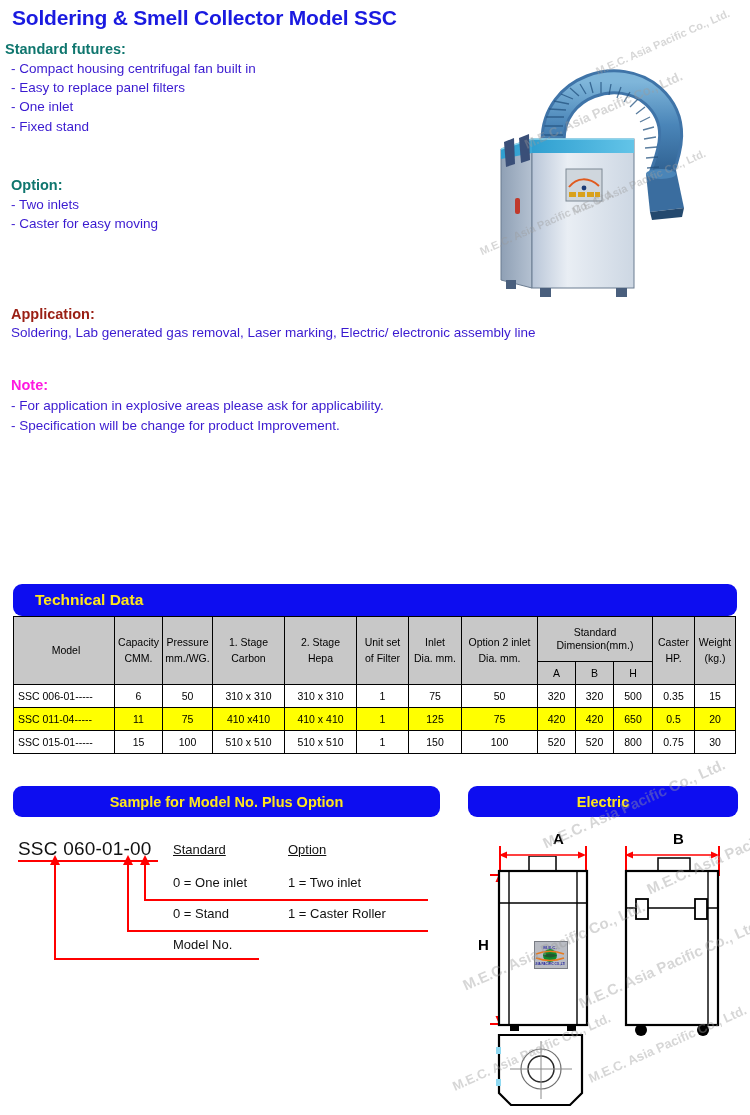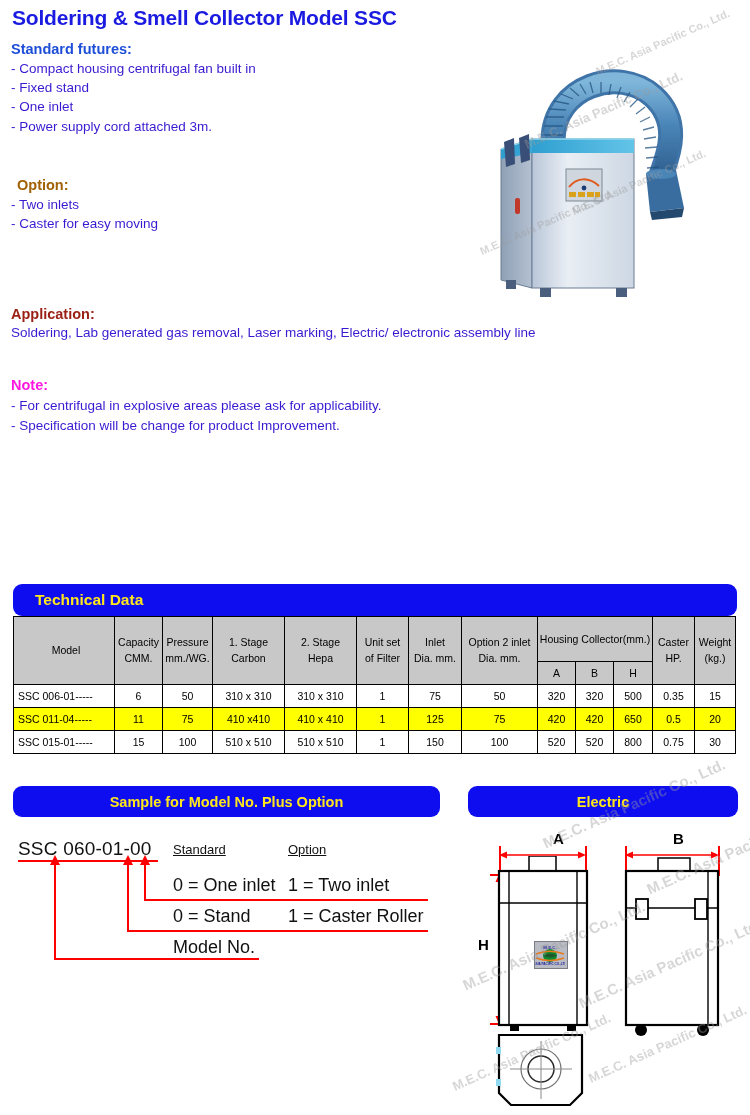--- a/index.html
+++ b/index.html
@@ -12,25 +12,25 @@
   .abs{position:absolute;}
 
   
   #page-title{
     left:12px;top:6px;font-size:21px;font-weight:bold;color:#1a1ae0;
     letter-spacing:-0.2px;white-space:nowrap;
   }
   .sec-head{font-size:14.5px;font-weight:bold;white-space:nowrap;}
   .body-line{font-size:13.5px;color:#3a1ad0;white-space:nowrap;}
 
-  #std-head{left:11px;top:41px;color:#1d4ed8;}
+  #std-head{left:5px;top:41px;color:#0f766e;}
   #std-list{left:11px;top:59px;}
   #std-list .body-line{line-height:19.2px;}
 
-  #opt-head{left:11px;top:177px;color:#a16207;margin-left:6px;}
+  #opt-head{left:11px;top:177px;color:#0f766e;}
   #opt-list{left:11px;top:195px;}
   #opt-list .body-line{line-height:19.2px;}
 
   #app-head{left:11px;top:306px;color:#9a1f14;}
   #app-line{left:11px;top:325px;}
 
   #note-head{left:11px;top:377px;color:#ff19e0;}
   #note-list{left:11px;top:396px;}
   #note-list .body-line{line-height:19.5px;}
 
@@ -62,21 +62,21 @@
   .stack .gap{height:3px;}
 
   
   #sample-body{left:13px;top:828px;width:427px;height:140px;}
   #model-code{
     left:5px;top:10px;font-size:19px;color:#111;white-space:nowrap;letter-spacing:0.2px;
   }
   .col-head{
     font-size:13px;color:#111;text-decoration:underline;white-space:nowrap;
   }
-  .opt-text{font-size:18px;color:#111;white-space:nowrap;}
+  .opt-text{font-size:13px;color:#111;white-space:nowrap;}
   #hd-standard{left:160px;top:14px;}
   #hd-option{left:275px;top:14px;}
   #r1-std{left:160px;top:47px;}
   #r1-opt{left:275px;top:47px;}
   #r2-std{left:160px;top:78px;}
   #r2-opt{left:275px;top:78px;}
   #r3-std{left:160px;top:109px;}
   .redline{background:#ff0000;position:absolute;}
   .rule{background:#ff0000;height:1.5px;position:absolute;}
 
@@ -98,37 +98,37 @@
   .wm.lg{font-size:15px;}
 </style>
 </head>
 <body>
 
 <div class="abs" id="page-title">Soldering &amp; Smell Collector Model SSC</div>
 
 <div class="abs sec-head" id="std-head">Standard futures:</div>
 <div class="abs" id="std-list">
   <div class="body-line">- Compact housing centrifugal fan built in</div>
+  <div class="body-line">- Easy to replace panel filters</div>
+  <div class="body-line">- One inlet</div>
   <div class="body-line">- Fixed stand</div>
-  <div class="body-line">- One inlet</div>
-  <div class="body-line">- Power supply cord attached 3m.</div>
 </div>
 
 <div class="abs sec-head" id="opt-head">Option:</div>
 <div class="abs" id="opt-list">
   <div class="body-line">- Two inlets</div>
   <div class="body-line">- Caster for easy moving</div>
 </div>
 
 <div class="abs sec-head" id="app-head">Application:</div>
 <div class="abs body-line" id="app-line">Soldering, Lab generated gas removal, Laser marking, Electric/ electronic assembly line</div>
 
 <div class="abs sec-head" id="note-head">Note:</div>
 <div class="abs" id="note-list">
-  <div class="body-line">- For centrifugal in explosive areas please ask for applicability.</div>
+  <div class="body-line">- For application in explosive areas please ask for applicability.</div>
   <div class="body-line">- Specification will be change for product Improvement.</div>
 </div>
 
 <div class="abs" id="product-photo">
   <svg width="268" height="262" viewBox="0 0 268 262">
     <defs>
       <linearGradient id="cabFront" x1="0" y1="0" x2="1" y2="0">
         <stop offset="0" stop-color="#b9c6d8"></stop>
         <stop offset="0.35" stop-color="#e9eef4"></stop>
         <stop offset="1" stop-color="#cdd7e3"></stop>
@@ -247,21 +247,21 @@
       <th rowspan="2" class="stack">
         <span>Inlet</span>
         <span class="gap"></span>
         <span>Dia. mm.</span>
       </th>
       <th rowspan="2" class="stack">
         <span>Option 2 inlet</span>
         <span class="gap"></span>
         <span>Dia. mm.</span>
       </th>
-      <th colspan="3" style="height:44px">Housing Collector(mm.)</th>
+      <th colspan="3" style="height:44px">Standard Dimension(mm.)</th>
       <th rowspan="2" class="stack">
         <span>Caster</span>
         <span class="gap"></span>
         <span>HP.</span>
       </th>
       <th rowspan="2" class="stack">
         <span>Weight</span>
         <span class="gap"></span>
         <span>(kg.)</span>
       </th>

